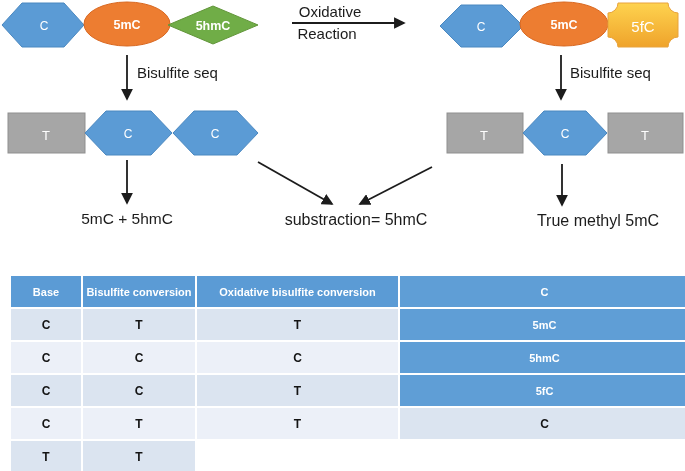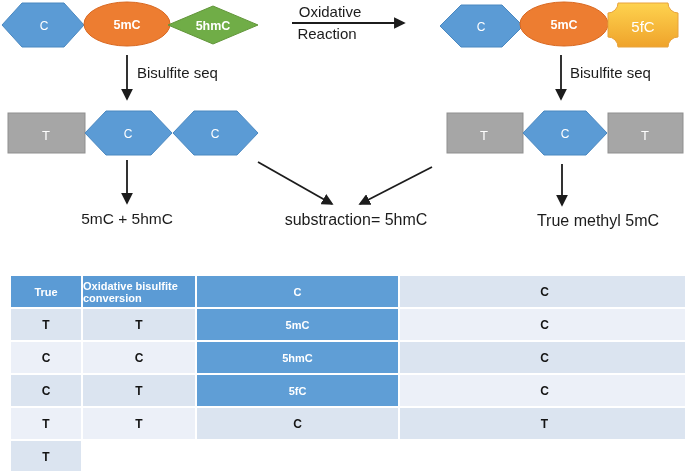--- a/index.html
+++ b/index.html
@@ -82,21 +82,22 @@
     <line class="arrow" x1="258" y1="162" x2="332" y2="204" marker-end="url(#ah)"></line>
     <line class="arrow" x1="432" y1="167" x2="360" y2="204" marker-end="url(#ah)"></line>
     <line class="arrow" x1="562" y1="164" x2="562" y2="205" marker-end="url(#ah)"></line>
 
     <text x="127" y="224" text-anchor="middle" font-size="15.5" class="lbl-black">5mC + 5hmC</text>
     <text x="356" y="225" text-anchor="middle" font-size="16" class="lbl-black">substraction= 5hmC</text>
     <text x="598" y="226" text-anchor="middle" font-size="16" class="lbl-black">True methyl 5mC</text>
   </svg>
 
   <div id="conv-table">
-    <div class="th">True</div>
+    <div class="th">Base</div>
+    <div class="th">Bisulfite conversion</div>
     <div class="th">Oxidative bisulfite conversion</div>
 
     <div class="tb">C</div>
     <div class="td">C</div>
     <div class="td">T</div>
     <div class="td">T</div>
 
     <div class="tb">5mC</div>
     <div class="td lt">C</div>
     <div class="td lt">C</div>

